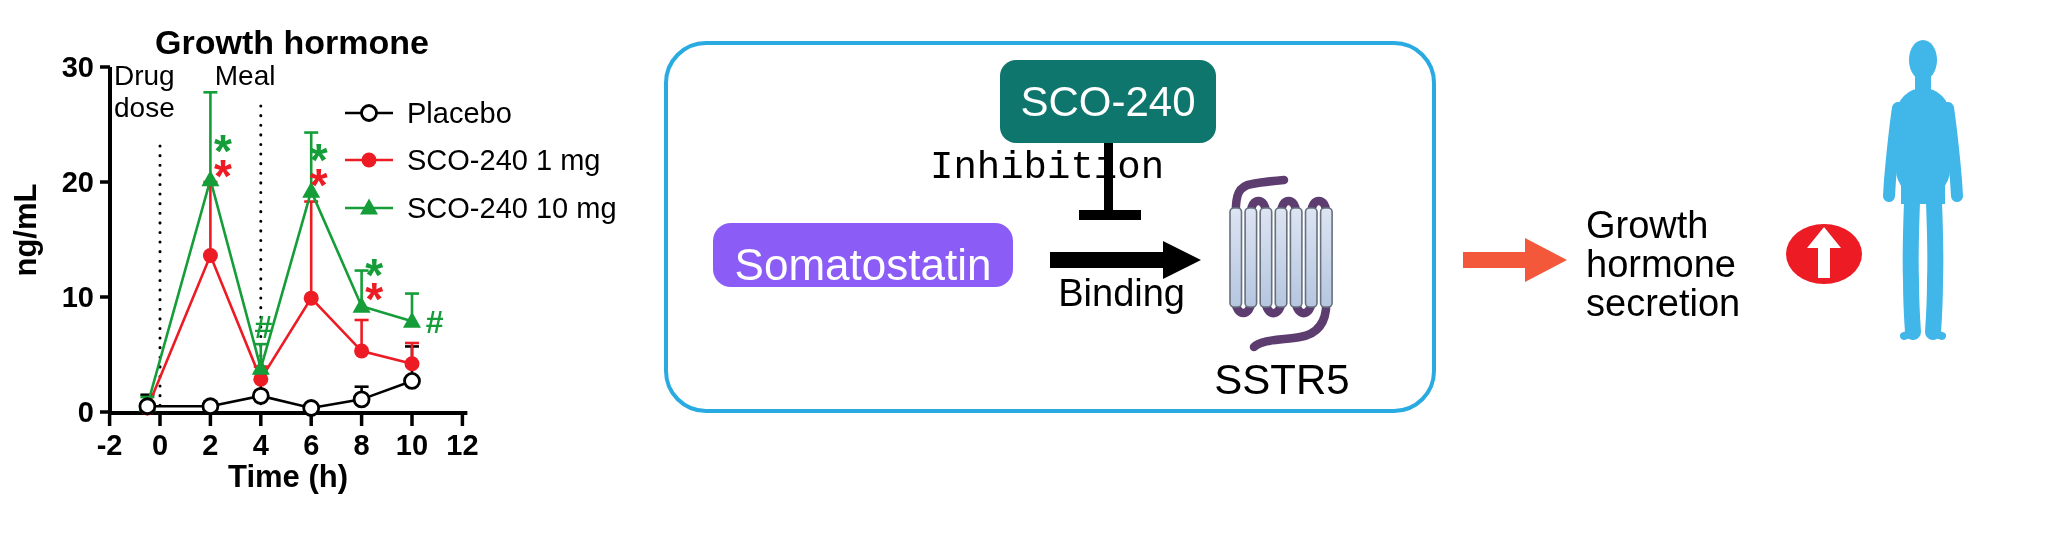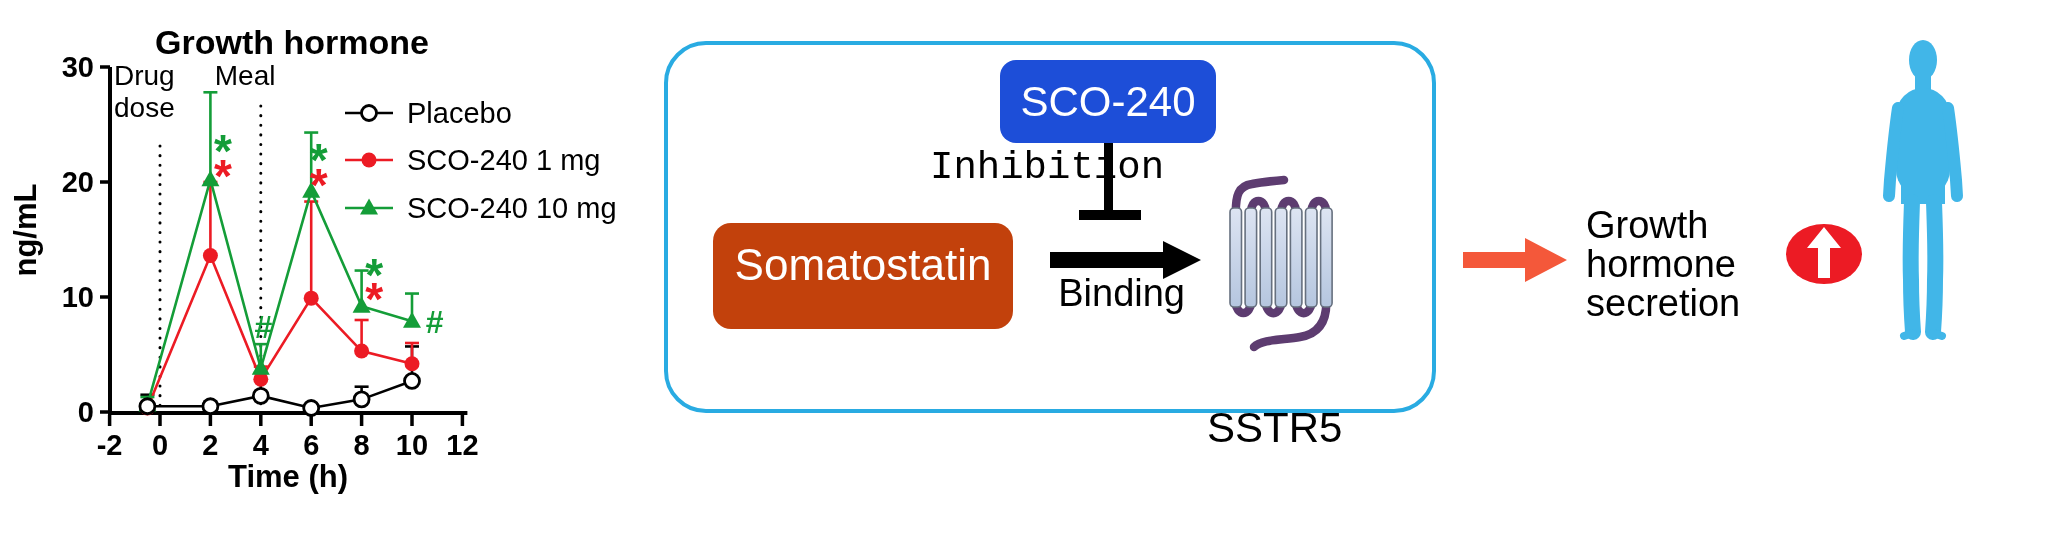--- a/index.html
+++ b/index.html
@@ -4,28 +4,28 @@
 <style>
   html,body{margin:0;padding:0;background:#fff;}
   #canvas{position:relative;width:2048px;height:533px;background:#fff;overflow:hidden;
           font-family:"Liberation Sans",sans-serif;}
   #chart-svg{position:absolute;left:0;top:0;z-index:2;}
   #chart-svg text{font-family:"Liberation Sans",sans-serif;}
   #decor-svg{position:absolute;left:0;top:0;z-index:1;}
   .panel{position:absolute;left:664px;top:41px;width:764px;height:364px;
          border:4px solid #29ABE2;border-radius:42px;background:#fff;z-index:0;}
   .box{position:absolute;z-index:3;color:#fff;text-align:center;}
-  .sco-box{left:1000px;top:60px;width:216px;height:83px;background:#1d4ed8;border-radius:16px;
+  .sco-box{left:1000px;top:60px;width:216px;height:83px;background:#0f766e;border-radius:16px;
            font-size:42px;line-height:83px;}
-  .soma-box{left:713px;top:223px;width:300px;height:106px;background:#c2410c;border-radius:18px;
+  .soma-box{left:713px;top:223px;width:300px;height:64px;background:#8b5cf6;border-radius:18px;
             font-size:44px;line-height:84px;}
   .lbl{position:absolute;z-index:3;color:#000;}
   .inhibition{left:930px;top:146px;width:160px;text-align:right;font-size:39px;font-family:Liberation Mono, monospace;}
   .binding{left:1045px;top:272px;width:140px;text-align:right;font-size:38px;}
-  .sstr5{left:1207px;top:356px;width:150px;text-align:left;font-size:42px;margin-top:48px;}
+  .sstr5{left:1207px;top:356px;width:150px;text-align:center;font-size:42px;}
   .gh-secretion{left:1586px;top:206px;width:180px;font-size:38px;line-height:39px;}
   .humans{left:1845px;top:358px;width:185px;text-align:center;font-size:43px;}
 </style>
 </head>
 <body>
 
 <div id="canvas">
 
   <svg id="chart-svg" width="660" height="533" viewBox="0 0 660 533">
       <path d="M 467.4 413 L 110 413 L 110 67" fill="none" stroke="#000" stroke-width="4"></path>

